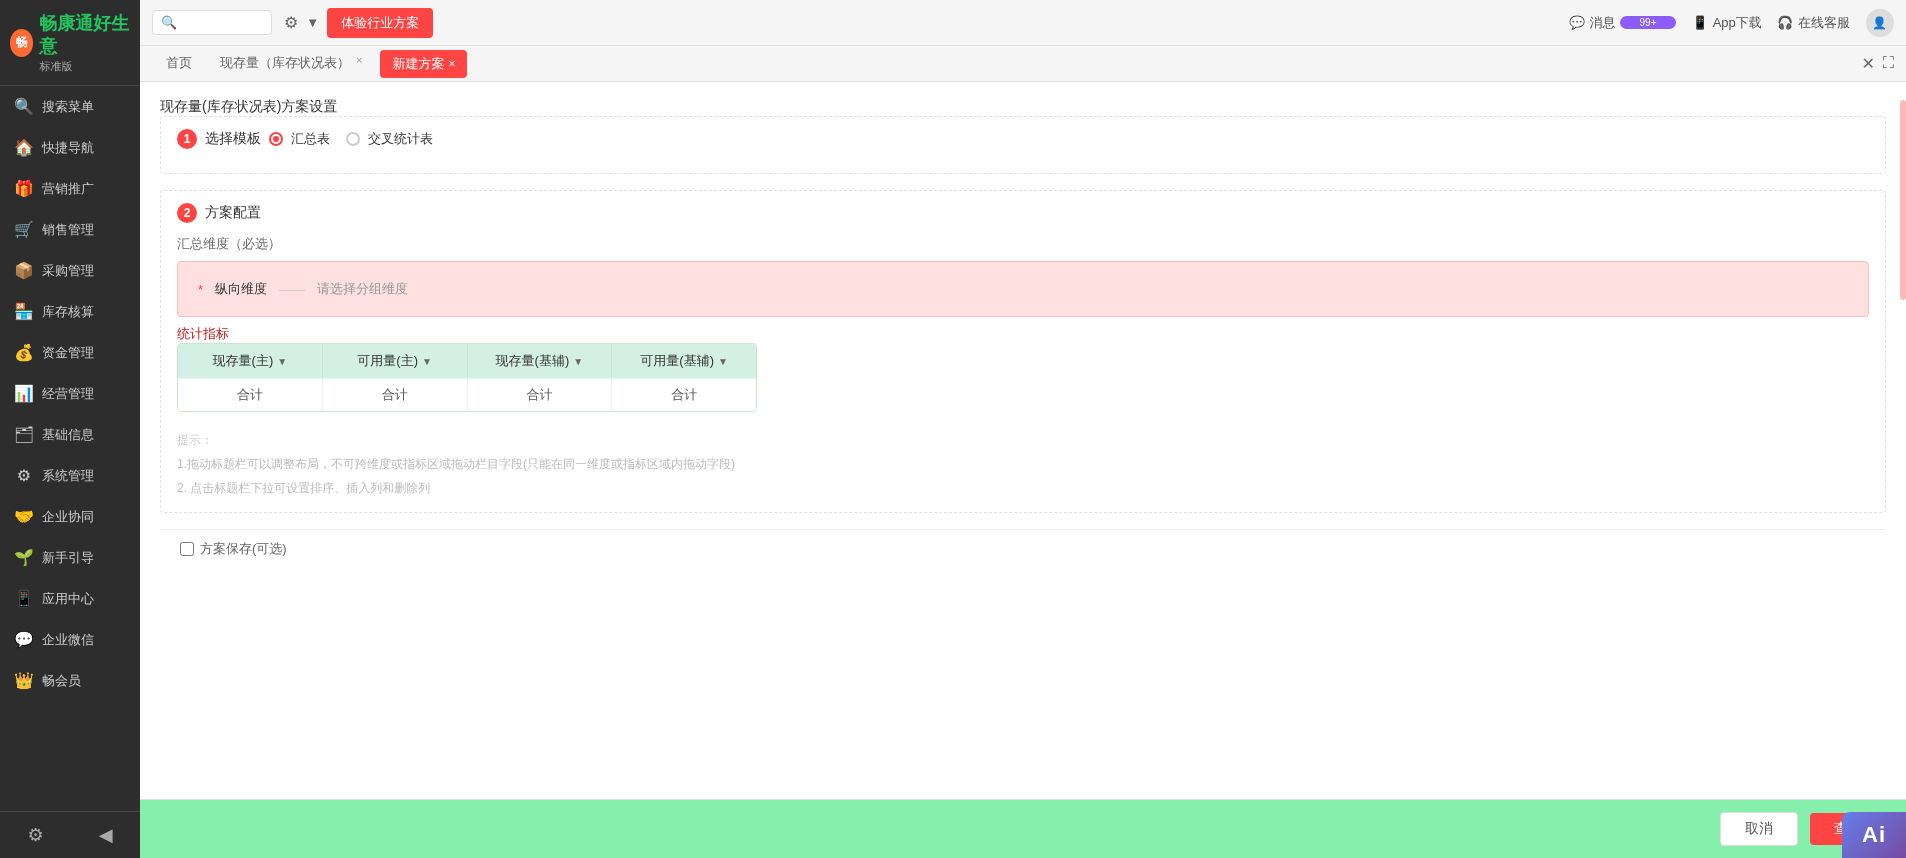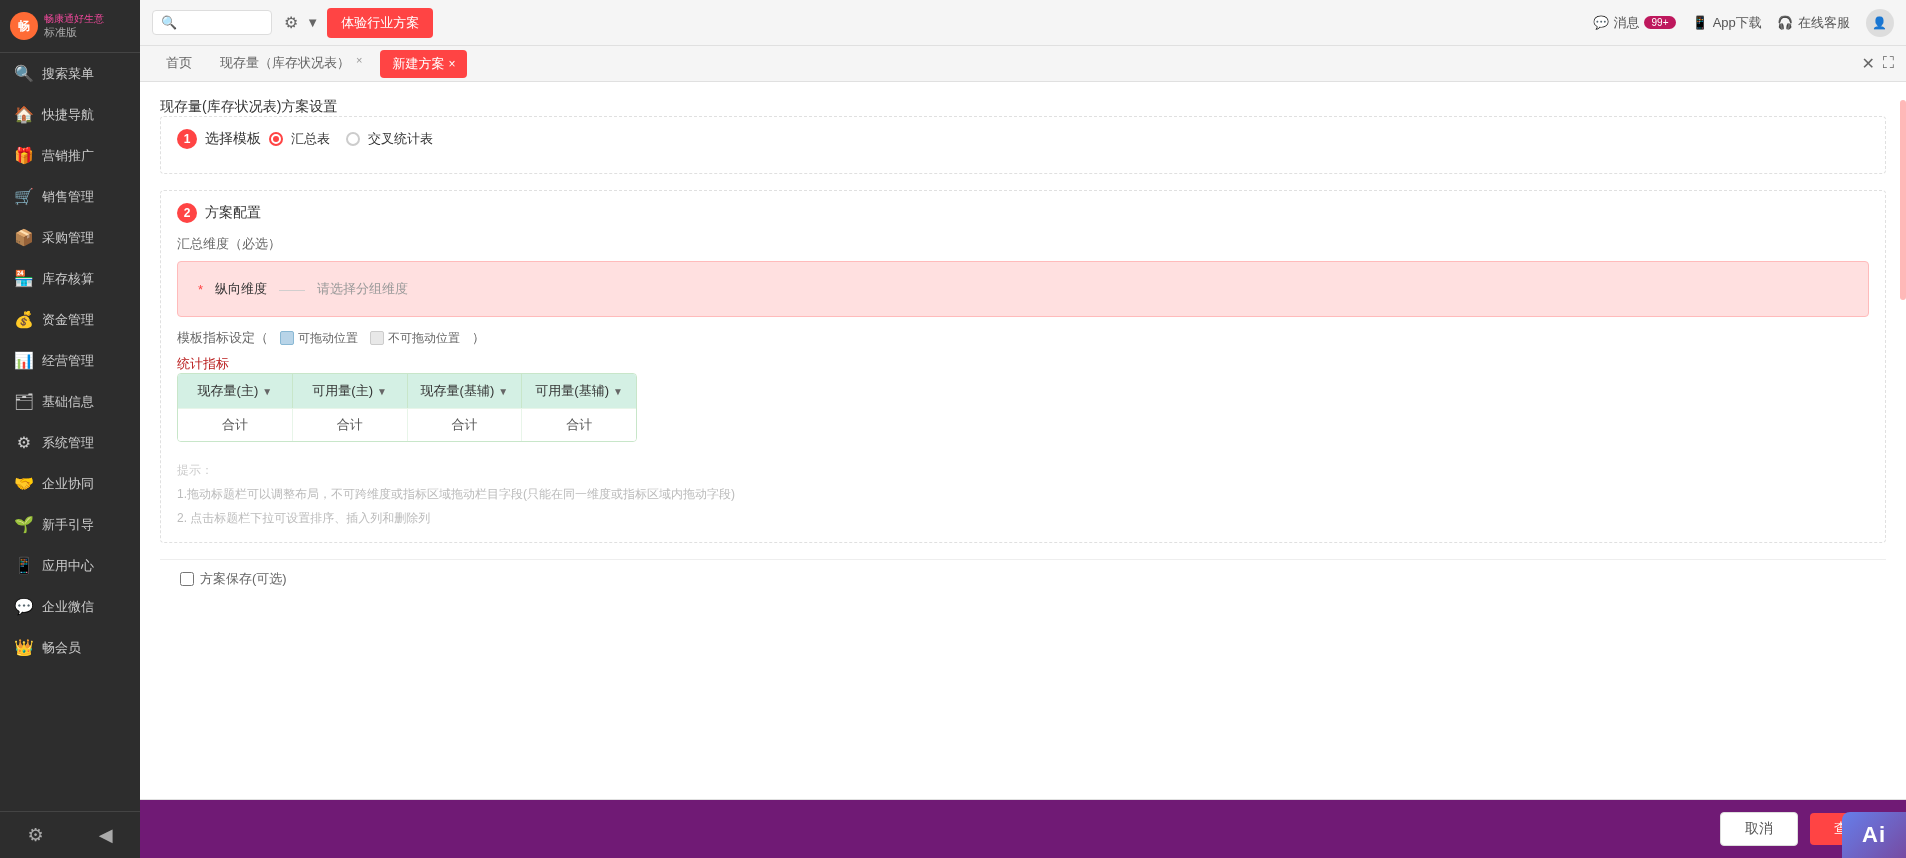--- a/index.html
+++ b/index.html
@@ -24,21 +24,21 @@
       border-bottom: 1px solid #444;
     }
     .sidebar-logo-icon {
       width: 28px; height: 28px;
       background: #ff6b35;
       border-radius: 50%;
       display: flex; align-items: center; justify-content: center;
       color: white; font-size: 12px; font-weight: bold;
     }
     .sidebar-logo-text { font-size: 12px; line-height: 1.3; }
-    .sidebar-logo-text .main { color: #ec4899; font-size: 10px; }
+    .sidebar-logo-text .main { color: #22c55e; font-size: 18px; font-weight: bold; }
     .sidebar-logo-text .sub { color: #aaa; font-size: 11px; }
     .sidebar-nav { flex: 1; overflow-y: auto; }
     .sidebar-item {
       display: flex; align-items: center; gap: 8px;
       padding: 11px 14px;
       cursor: pointer;
       color: #ccc;
       font-size: 13px;
     }
     .sidebar-item .nav-icon { font-size: 16px; width: 20px; text-align: center; }
@@ -81,22 +81,22 @@
     }
     .topbar-right {
       margin-left: auto;
       display: flex; align-items: center; gap: 16px;
     }
     .topbar-right-item {
       display: flex; align-items: center; gap: 4px;
       color: #555; font-size: 13px; cursor: pointer;
     }
     .badge {
-      background: #be185d; color: white; border-radius: 8px;
-      font-size: 10px; padding: 1px 8px; min-width: 18px; text-align: center;
+      background: #8b5cf6; color: white; border-radius: 8px;
+      font-size: 10px; padding: 1px 20px; min-width: 18px; text-align: center;
     }
     .user-avatar {
       width: 28px; height: 28px; border-radius: 50%; background: #ddd;
       display: flex; align-items: center; justify-content: center; font-size: 12px;
     }
 
     
     .tab-bar {
       background: #f5f5f5;
       display: flex;
@@ -183,21 +183,21 @@
       display: inline-flex; align-items: center; gap: 4px;
       font-size: 12px; color: #666;
     }
     .tag-box { width: 14px; height: 14px; border-radius: 2px; }
     .tag-box.draggable { background: #b8d4e8; border: 1px solid #89b8d4; }
     .tag-box.non-draggable { background: #e8e8e8; border: 1px solid #ccc; }
 
     
     .stats-section { margin-top: 8px; }
     .stats-header { font-size: 13px; color: #b91c1c; margin-bottom: 0; font-weight: 500; }
-    .stats-table { border: 1px solid #c8e6c9; border-radius: 4px; overflow: hidden; width: 460px; }
+    .stats-table { border: 1px solid #c8e6c9; border-radius: 4px; overflow: hidden; width: 580px; }
     .stats-table-header { display: flex; background: #d4f0e4; }
     .stats-col {
       flex: 1; display: flex; align-items: center; justify-content: center;
       padding: 8px 4px; gap: 4px; border-right: 1px solid #c8e6c9; font-size: 13px; color: #333;
     }
     .stats-col:last-child { border-right: none; }
     .stats-col .dropdown-arrow { font-size: 10px; color: #666; cursor: pointer; }
     .stats-table-row { display: flex; background: white; border-top: 1px solid #e8f5e9; }
     .stats-cell {
       flex: 1; text-align: center; padding: 7px 4px; font-size: 13px; color: #555;
@@ -214,21 +214,21 @@
       display: flex; align-items: center; gap: 6px;
       padding: 10px 20px;
       border-top: 1px solid #eee;
       background: white;
     }
     .save-checkbox { width: 14px; height: 14px; border: 1px solid #ccc; cursor: pointer; }
     .save-label { font-size: 13px; color: #666; }
 
     
     .bottom-bar {
-      background: #701a75;
+      background: #86efac;
       border-top: 1px solid #e0e0e0;
       padding: 12px 20px;
       display: flex; justify-content: flex-end; align-items: center; gap: 12px;
     }
     .btn-cancel {
       background: white; border: 1px solid #ddd; border-radius: 4px;
       padding: 7px 24px; font-size: 14px; color: #555; cursor: pointer;
     }
     .btn-query {
       background: #ff4444; border: none; border-radius: 4px;
@@ -405,32 +405,20 @@
       </div>
 
       <div class="dimension-label">汇总维度（必选）</div>
       <div class="dimension-box">
         <span class="dim-required">*</span>
         <span class="dim-label">纵向维度</span>
         <span class="dim-line">——</span>
         <span class="dim-placeholder">请选择分组维度</span>
       </div>
 
-      <div class="indicators-label">
-        <span>模板指标设定（</span>
-        <span class="indicator-tag">
-          <span class="tag-box draggable"></span>
-          <span>可拖动位置</span>
-        </span>
-        <span class="indicator-tag">
-          <span class="tag-box non-draggable"></span>
-          <span>不可拖动位置</span>
-        </span>
-        <span>）</span>
-      </div>
 
       <div class="stats-section">
         <div class="stats-header">统计指标</div>
         <div class="stats-table">
           <div class="stats-table-header">
             <div class="stats-col">
               <span>现存量(主)</span>
               <span class="dropdown-arrow">▼</span>
             </div>
             <div class="stats-col">

